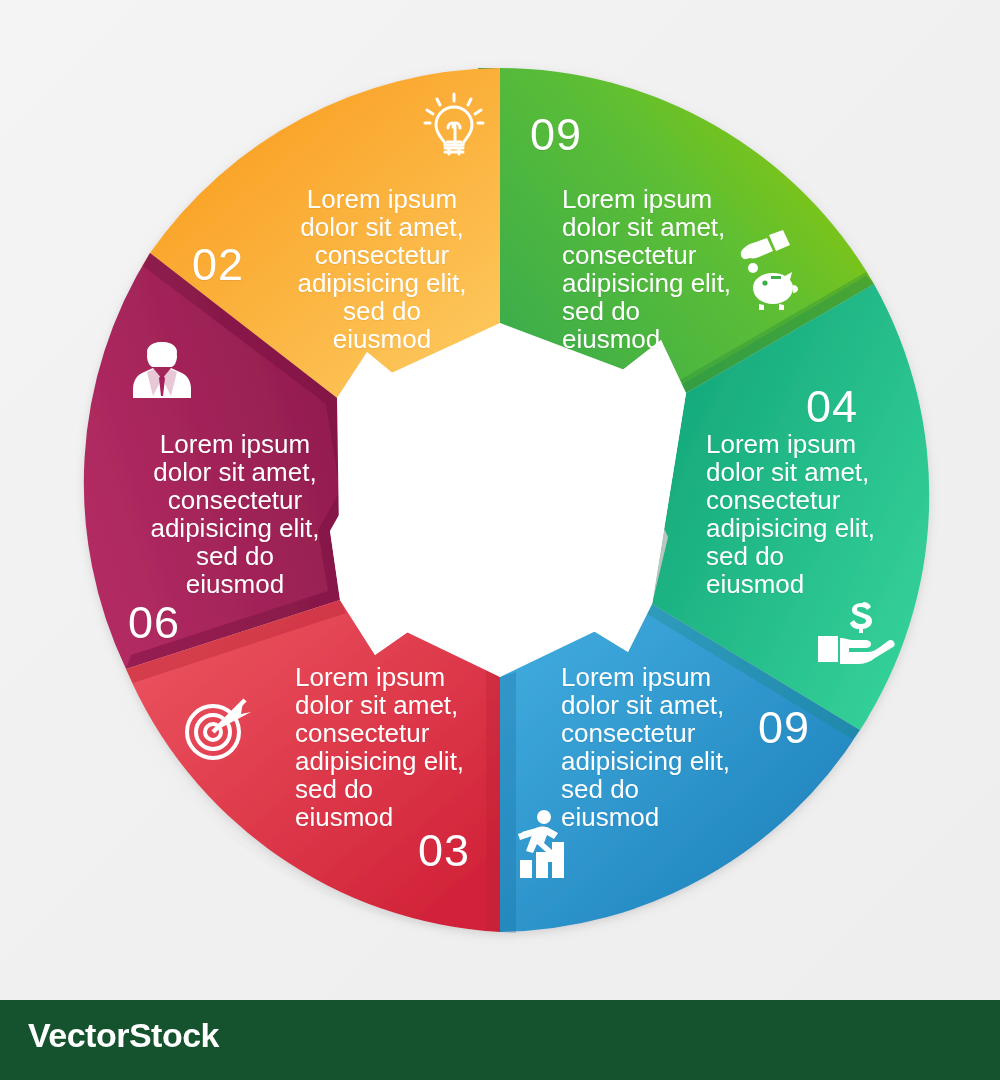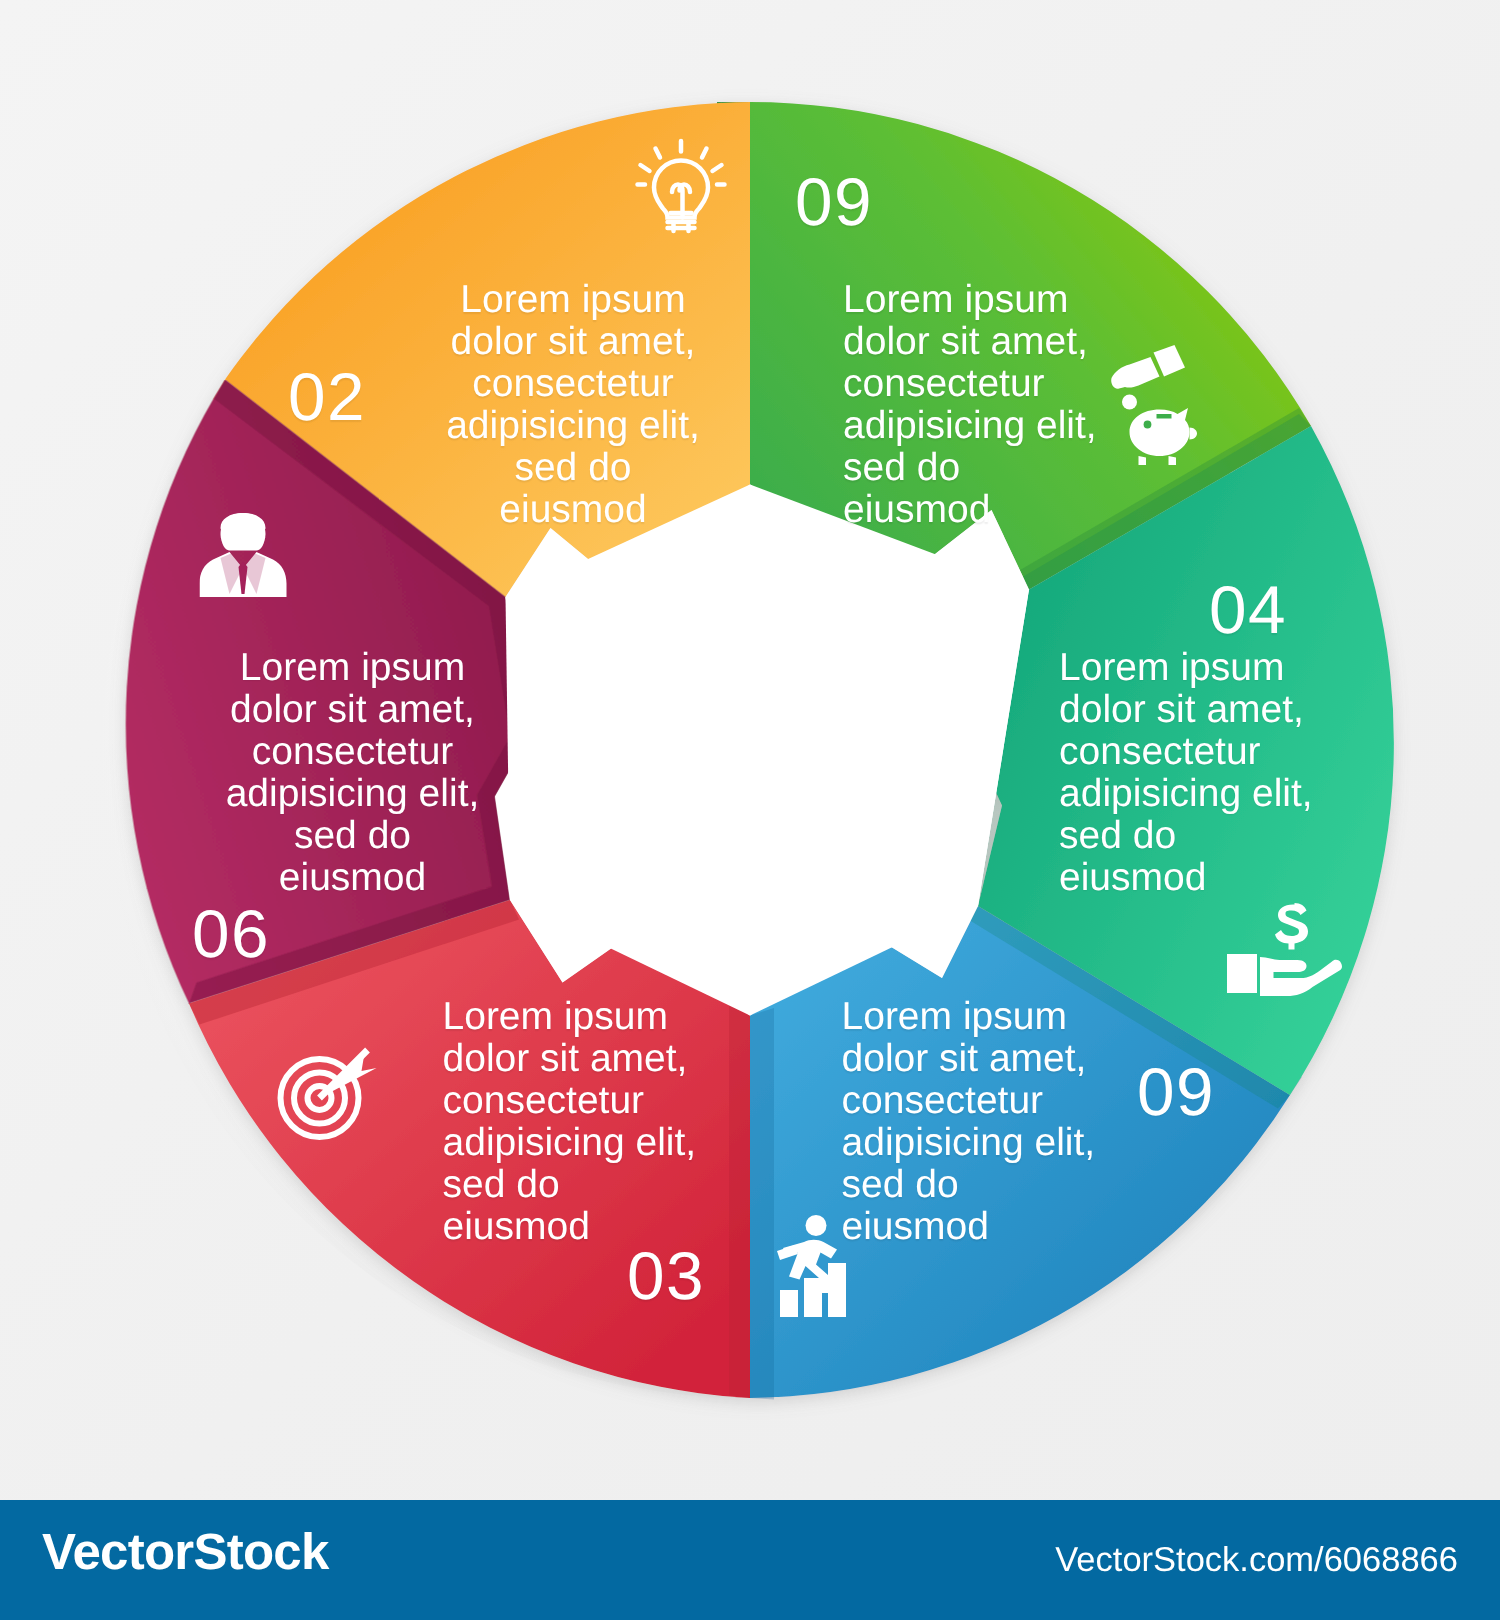--- a/index.html
+++ b/index.html
@@ -44,21 +44,21 @@
   
   .t01{left:144px;top:430px;text-align:center;width:182px;}
   .t02{left:293px;top:185px;text-align:center;width:178px;}
   .t03{left:562px;top:185px;text-align:left;width:178px;}
   .t04{left:706px;top:430px;text-align:left;width:182px;}
   .t05{left:561px;top:663px;text-align:left;width:178px;}
   .t06{left:295px;top:663px;text-align:left;width:182px;}
   
   #footer{
     position:absolute;left:0;top:1000px;width:1000px;height:80px;
-    background:#0369a1;
+    background:#14532d;
   }
   #brand{
     position:absolute;left:28px;top:16px;
     color:#ffffff;font-size:34px;font-weight:700;
     font-family:"Liberation Sans", sans-serif;
     letter-spacing:-0.5px;
   }
   #credit{
     position:absolute;right:28px;top:26px;
     color:#ffffff;font-size:23px;font-weight:400;
@@ -302,14 +302,13 @@
   <div class="seg-text seg-body t06">Lorem ipsum
 dolor sit amet,
 consectetur
 adipisicing elit,
 sed do eiusmod</div>
 
 </div>
 
 <div id="footer">
   <div id="brand">VectorStock</div>
-  <div id="credit">VectorStock.com/6068866</div>
 </div>
 
 </body></html>

